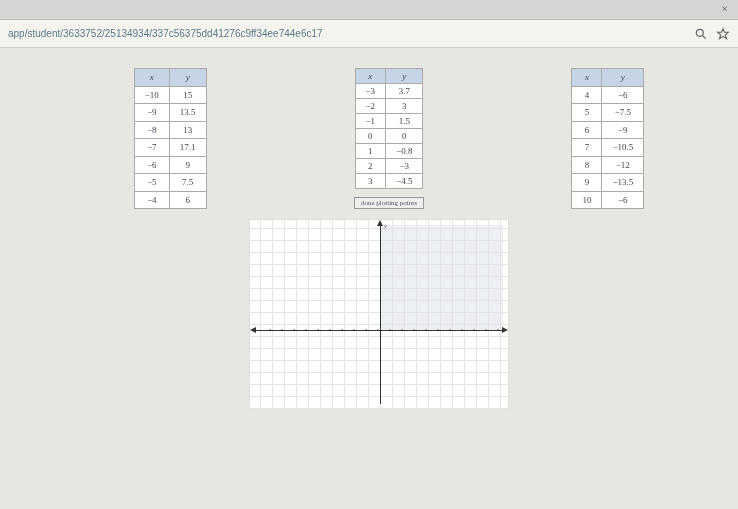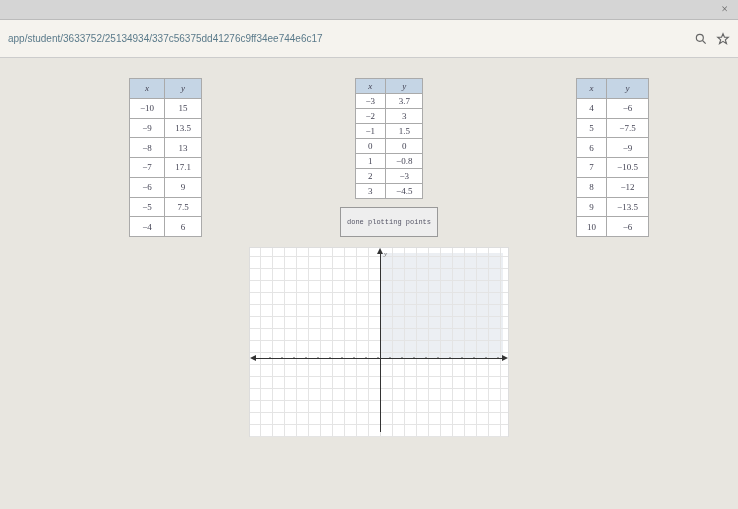--- a/index.html
+++ b/index.html
@@ -1,33 +1,33 @@
 <!DOCTYPE html>
 <html><head>
 <meta charset="utf-8">
 <style>
   * { box-sizing: border-box; margin: 0; padding: 0; }
   body { font-family: Georgia, serif; background: #e8e6e0; width: 738px; height: 509px; overflow: hidden; color: #333; }
   .browser-bar { height: 20px; background: #d5d5d5; display: flex; align-items: center; padding: 0 10px; font-size: 10px; color: #444; border-bottom: 1px solid #bbb; }
   .tab-close { margin-left: auto; font-size: 12px; color: #666; }
-  .url-bar { height: 38px; background: #f5f3ee; display: flex; align-items: center; padding: 0 8px; border-bottom: 1px solid #ccc; }
+  .url-bar { height: 28px; background: #f5f3ee; display: flex; align-items: center; padding: 0 8px; border-bottom: 1px solid #ccc; }
   .url-text { font-size: 10px; color: #5a7a8a; font-family: Arial, sans-serif; }
   .url-icons { margin-left: auto; display: flex; gap: 8px; align-items: center; }
   .icon-svg { width: 14px; height: 14px; }
   .content { padding: 12px 30px 10px 50px; }
   .prompt { font-size: 11px; color: #333; margin: 8px 0 14px 0; font-family: Georgia, serif;}
   .frac { display: inline-block; vertical-align: middle; font-size: 8px; line-height: 1; text-align: center; margin: 0 1px; }
   .frac .num { border-bottom: 1px solid #333; display: block; }
   .frac .den { display: block; }
   .tables-row { display: flex; justify-content: space-around; gap: 40px; margin: 8px 10px 10px 30px; }
   table { border-collapse: collapse; font-size: 9px; background: #fff; }
   th, td { border: 1px solid #aaa; padding: 2px 10px; text-align: center; min-width: 30px; font-family: Georgia, serif; color: #445; }
   th { background: #c5d5e5; font-style: italic; font-weight: normal; }
   .center-col { display: flex; flex-direction: column; align-items: center; gap: 8px; }
-  .done-btn { font-size: 7px; padding: 10px 6px; border: 1px solid #999; background: #eee; color: #556; font-family: Liberation Mono, monospace;}
+  .done-btn { font-size: 7px; padding: 1px 6px; border: 1px solid #999; background: #eee; color: #556; font-family: Liberation Serif, serif;}
   .instr { font-size: 9px; color: #444; margin: 6px 0 6px 30px; }
   .graph-wrap { display: flex; justify-content: center; margin-top: 4px; }
   .graph { width: 260px; height: 190px; position: relative; background: #fff; border: 1px solid #ddd; }
   .grid-line-v, .grid-line-h { position: absolute; background: #e4e4e4; }
   .grid-line-v { width: 1px; top: 0; bottom: 0; }
   .grid-line-h { height: 1px; left: 0; right: 0; }
   .axis-x, .axis-y { position: absolute; background: #333; }
   .axis-x { height: 1px; left: 4px; right: 4px; top: 110px; }
   .axis-y { width: 1px; top: 4px; bottom: 4px; left: 130px; }
   .arrow { position: absolute; width: 0; height: 0; }

